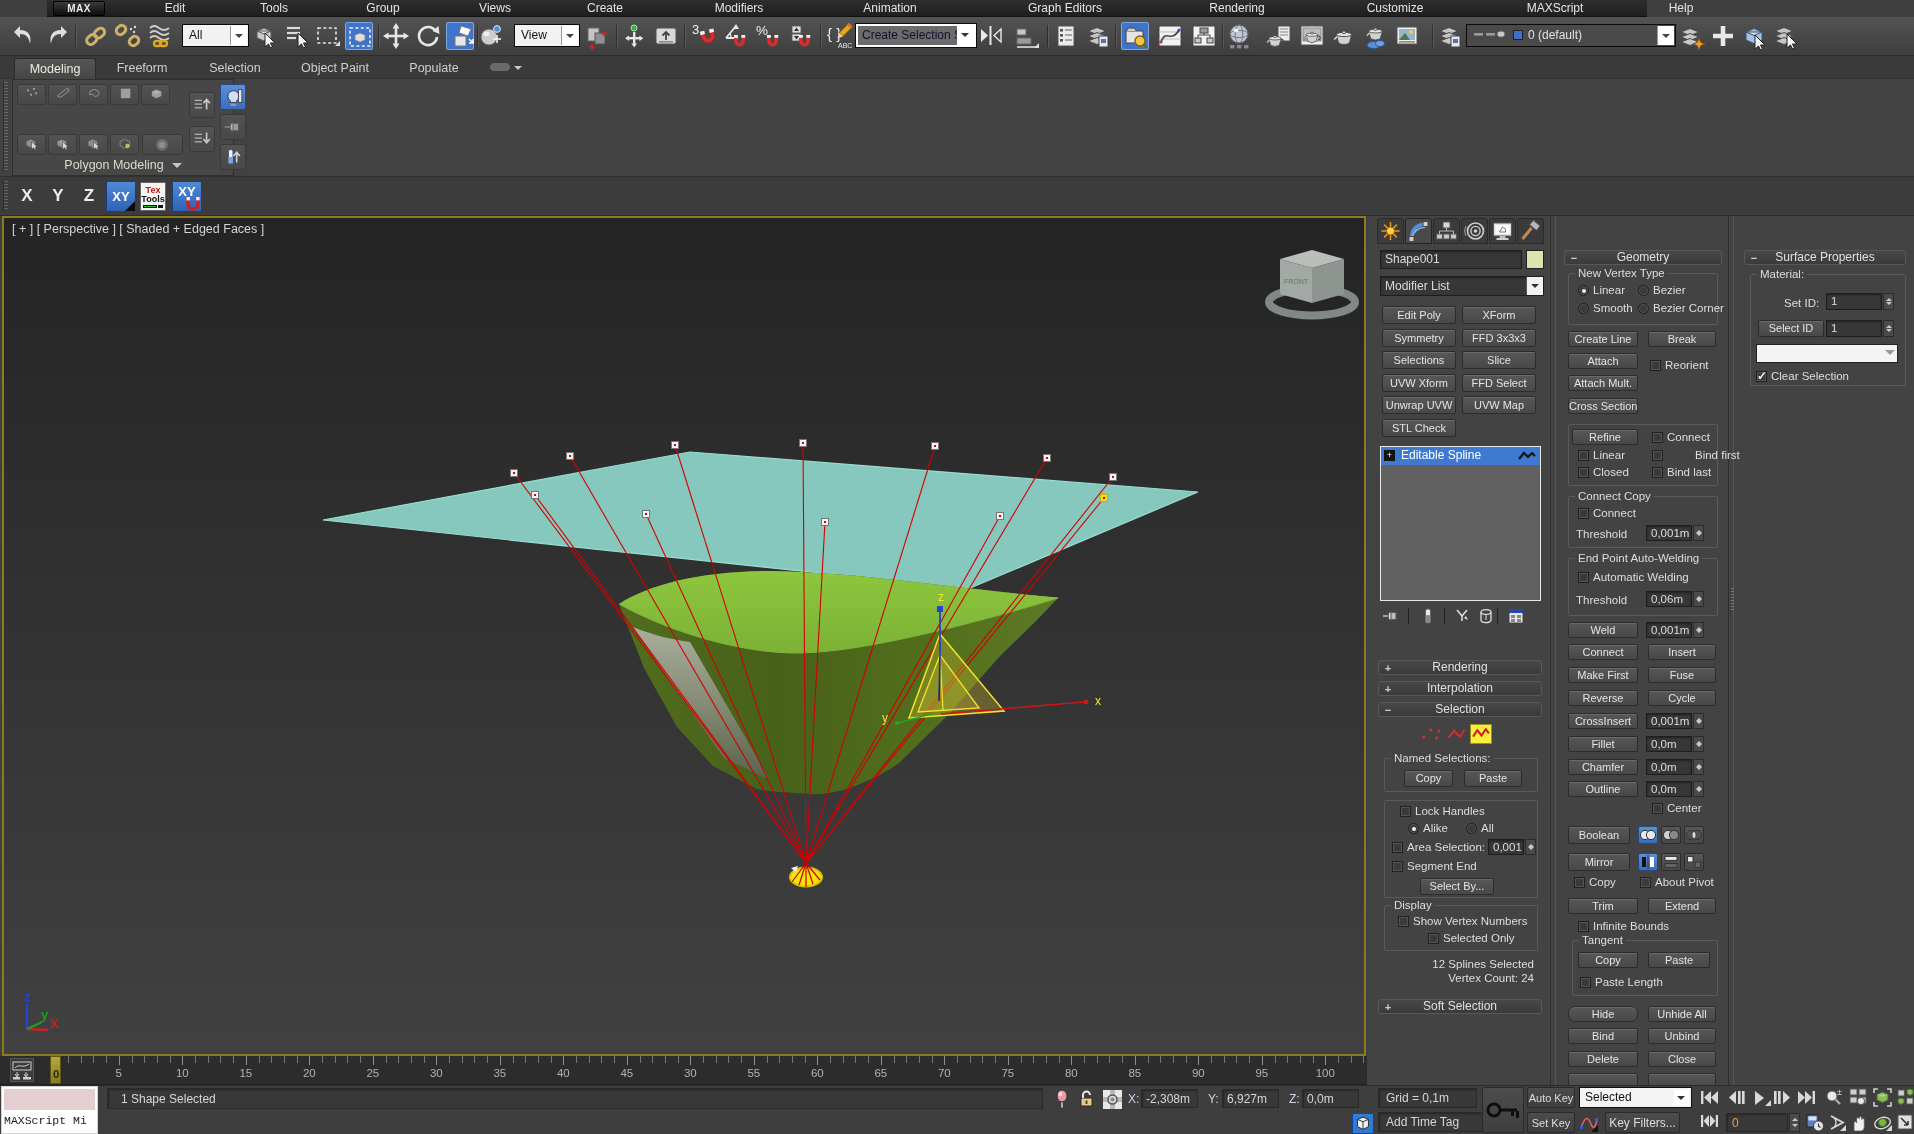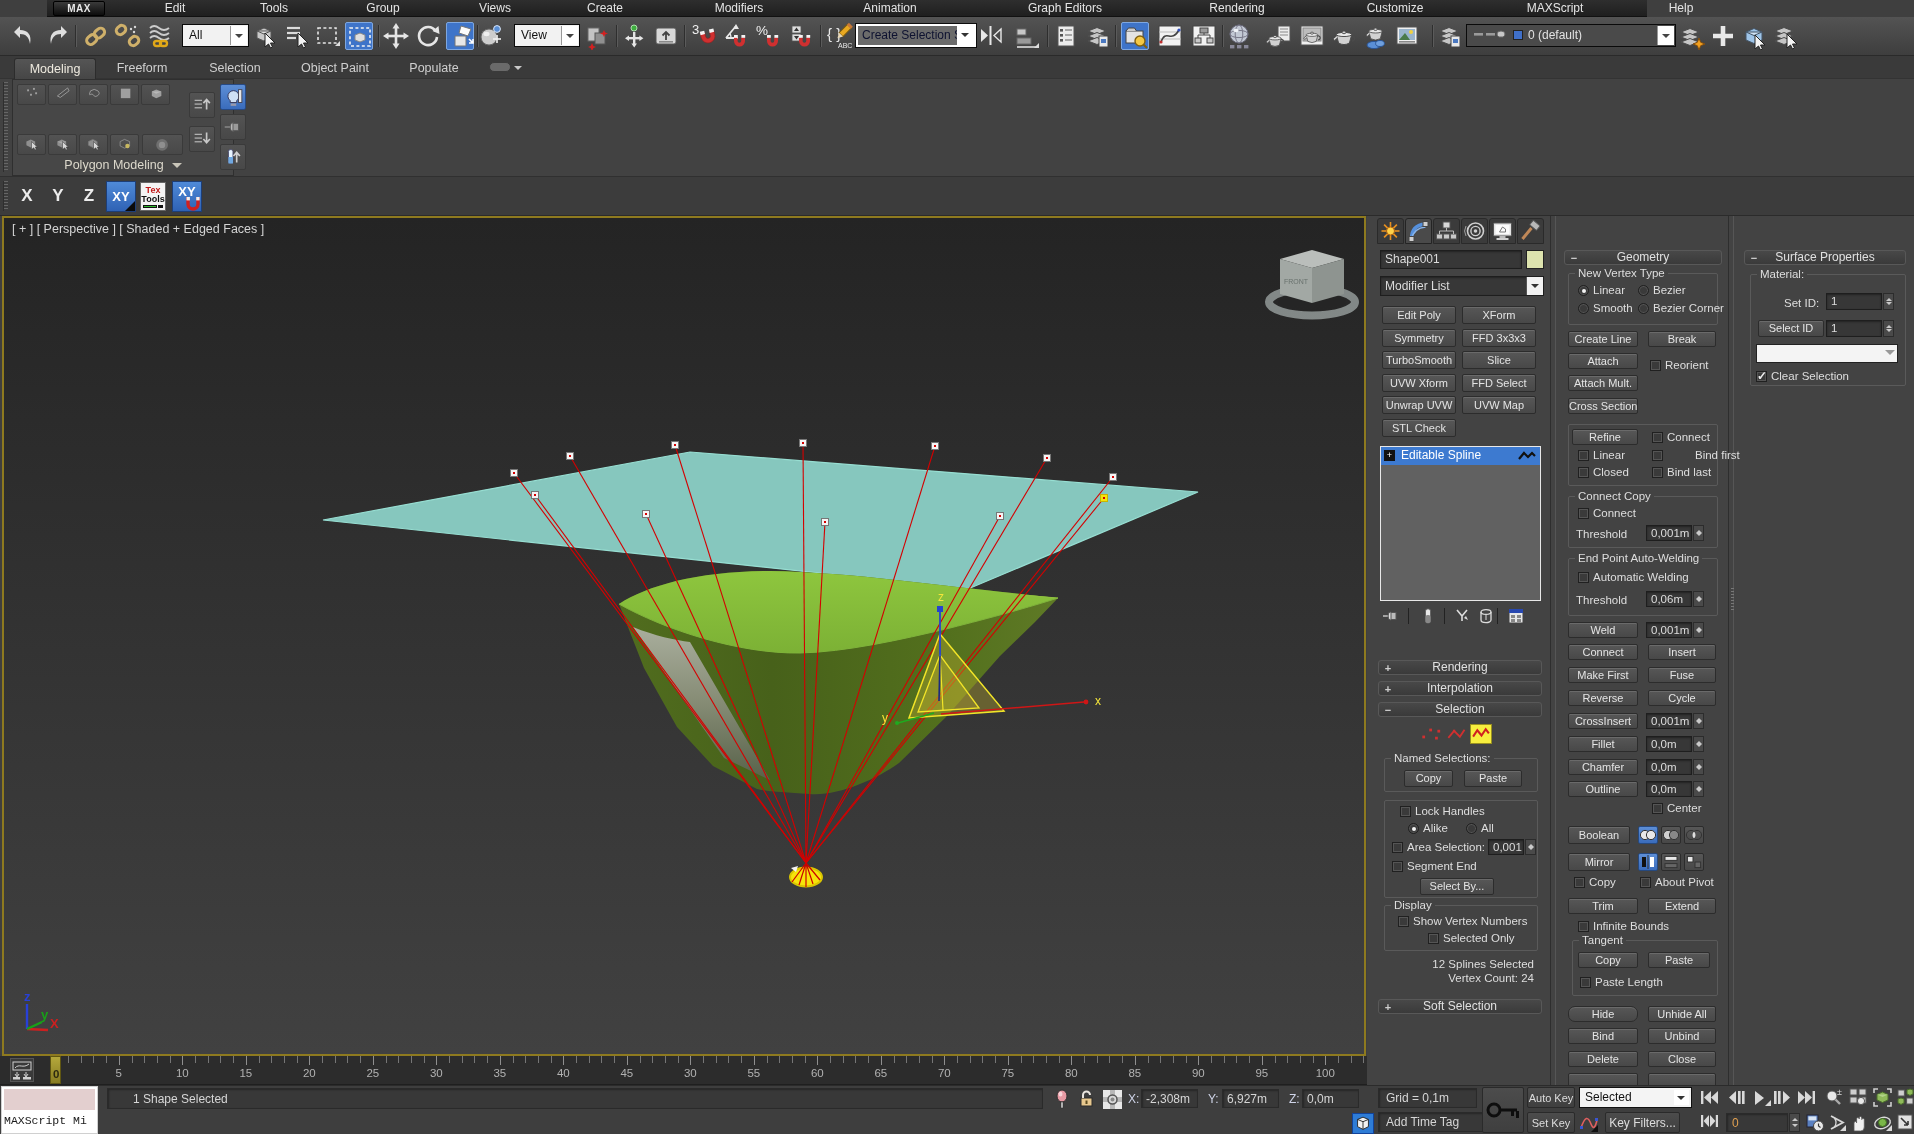--- a/index.html
+++ b/index.html
@@ -732,21 +732,21 @@
         </svg></div>
       <div class="field" style="left: 13px; top: 34px; width: 142px; height: 19px; position: absolute; line-height: 17px; font-size: 12px;">Shape001</div>
       <div style="left: 159px; top: 34px; width: 18px; height: 19px; position: absolute; background: rgb(221, 227, 174); border: 1px solid rgb(34, 34, 34);"></div>
       <div class="field" style="left: 13px; top: 60px; width: 164px; height: 20px; position: absolute; line-height: 18px; font-size: 12px;"><span>Modifier List</span><span style="position:absolute;right:0;top:0;bottom:0;width:17px;background:#f2f2f2;border-left:1px solid #555;">
           <span style="position:absolute;left:4px;top:7px;border:4px solid transparent;border-top-color:#333;"></span>
         </span></div>
       <div class="btn" style="left: 15px; top: 90px; width: 74px; height: 18px; position: absolute; line-height: 16px;">Edit Poly</div>
       <div class="btn" style="left: 95px; top: 90px; width: 74px; height: 18px; position: absolute; line-height: 16px;">XForm</div>
       <div class="btn" style="left: 15px; top: 113px; width: 74px; height: 18px; position: absolute; line-height: 16px;">Symmetry</div>
       <div class="btn" style="left: 95px; top: 113px; width: 74px; height: 18px; position: absolute; line-height: 16px;">FFD 3x3x3</div>
-      <div class="btn" style="left: 15px; top: 135px; width: 74px; height: 18px; position: absolute; line-height: 16px;">TurboSmooth</div>
+      <div class="btn" style="left: 15px; top: 135px; width: 74px; height: 18px; position: absolute; line-height: 16px;">Selections</div>
       <div class="btn" style="left: 95px; top: 135px; width: 74px; height: 18px; position: absolute; line-height: 16px;">Slice</div>
       <div class="btn" style="left: 15px; top: 158px; width: 74px; height: 18px; position: absolute; line-height: 16px;">UVW Xform</div>
       <div class="btn" style="left: 95px; top: 158px; width: 74px; height: 18px; position: absolute; line-height: 16px;">FFD Select</div>
       <div class="btn" style="left: 15px; top: 180px; width: 74px; height: 18px; position: absolute; line-height: 16px;">Unwrap UVW</div>
       <div class="btn" style="left: 95px; top: 180px; width: 74px; height: 18px; position: absolute; line-height: 16px;">UVW Map</div>
       <div class="btn" style="left: 15px; top: 203px; width: 74px; height: 18px; position: absolute; line-height: 16px;">STL Check</div>
       <div style="left: 13px; top: 230px; width: 161px; height: 155px; position: absolute; background: rgb(97, 97, 97); border: 1.5px solid rgb(232, 232, 232);">
         <div style="position:absolute;left:0;top:0;right:0;height:18px;background:#3d7ad0;color:#fff;font-size:12px;line-height:17px;"><span style="position:absolute;left:3px;top:3px;width:11px;height:11px;background:#111;color:#fff;font-size:9px;line-height:11px;text-align:center;">+</span><span style="margin-left:20px;">Editable Spline</span><svg width="18" height="12" viewBox="0 0 18 12" style="position:absolute;right:4px;top:3px;">
             <path d="M1,9 L6,3 L10,7 L14,3 L17,6" stroke="#111" stroke-width="2.2" fill="none"></path>
           </svg></div>
@@ -1107,21 +1107,21 @@
     <div id="tl-slider">
         <span id="tl-slider-num">0</span>
       </div>
   </div>
 
   <div id="statusbar">
     <div id="mxs-box">
       <div id="mxs-pink"></div>
       <div id="mxs-white">MAXScript Mi</div>
     </div>
-    <div class="sfield" style="left:107px; top:2px; width:936px; height:21px; line-height:20px; padding-left:25px;">1 Shape Selected</div>
+    <div class="sfield" style="left:107px; top:2px; width:936px; height:21px; line-height:20px; padding-left:13px;">1 Shape Selected</div>
 
     <div class="sicon" style="left:1053px; top:3px; width:18px; height:20px;">
       <svg viewBox="0 0 18 20">
           <ellipse cx="9" cy="7" rx="5" ry="6" fill="#e89aa4" stroke="#303030"></ellipse>
           <ellipse cx="7.5" cy="5" rx="2" ry="2.6" fill="#f7d3d8"></ellipse>
           <rect x="8" y="13" width="2" height="6" fill="#e8e8e8" stroke="#303030" stroke-width="0.6"></rect>
         </svg>
     </div>
     <div class="sicon" style="left:1078px; top:4px; width:17px; height:18px;">
       <svg viewBox="0 0 17 18">

